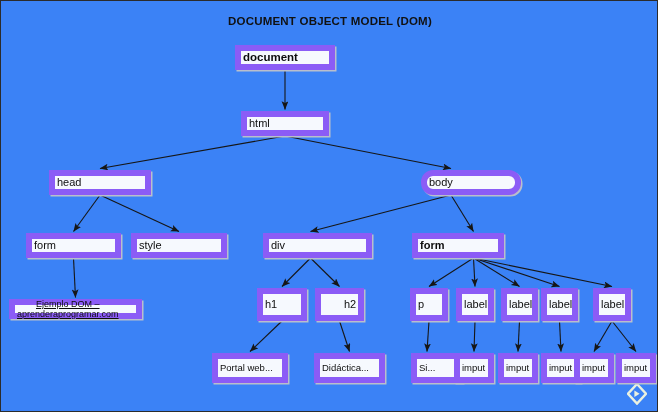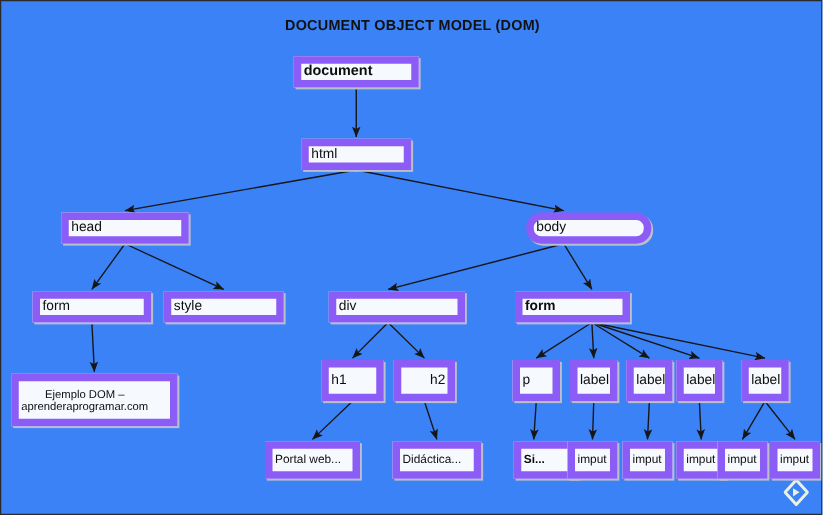--- a/index.html
+++ b/index.html
@@ -140,21 +140,21 @@
       </div>
       <div class="node" style="left: 130px; top: 232px; width: 96px; height: 25px;">
         <span class="node-label">style</span>
       </div>
       <div class="node" style="left: 262px; top: 232px; width: 109px; height: 25px;">
         <span class="node-label">div</span>
       </div>
       <div class="node" style="left: 411px; top: 232px; width: 92px; height: 25px; font-weight: bold;">
         <span class="node-label">form</span>
       </div>
-      <div class="node tiny" style="left: 8px; top: 298px; width: 133px; height: 42px;">
+      <div class="node tiny" style="left: 8px; top: 298px; width: 133px; height: 20px; text-decoration: underline;">
         <span class="node-label">Ejemplo DOM –
 aprenderaprogramar.com</span>
       </div>
       <div class="node" style="left: 256px; top: 287px; width: 50px; height: 33px;">
         <span class="node-label">h1</span>
       </div>
       <div class="node" style="left: 314px; top: 287px; width: 49px; height: 33px; padding-left: 21px;">
         <span class="node-label">h2</span>
       </div>
       <div class="node small" style="left: 211px; top: 352px; width: 76px; height: 30px;">
@@ -171,21 +171,21 @@
       </div>
       <div class="node" style="left: 500px; top: 287px; width: 37px; height: 33px;">
         <span class="node-label">label</span>
       </div>
       <div class="node" style="left: 540px; top: 287px; width: 37px; height: 33px;">
         <span class="node-label">label</span>
       </div>
       <div class="node" style="left: 592px; top: 287px; width: 38px; height: 33px;">
         <span class="node-label">label</span>
       </div>
-      <div class="node small" style="left: 410px; top: 352px; width: 52px; height: 30px; font-weight: bold;">
+      <div class="node small" style="left: 410px; top: 352px; width: 52px; height: 30px;">
         <span class="node-label">Si...</span>
       </div>
       <div class="node small" style="left: 453px; top: 352px; width: 40px; height: 30px;">
         <span class="node-label">imput</span>
       </div>
       <div class="node small" style="left: 497px; top: 352px; width: 40px; height: 30px;">
         <span class="node-label">imput</span>
       </div>
       <div class="node small" style="left: 540px; top: 352px; width: 40px; height: 30px;">
         <span class="node-label">imput</span>

